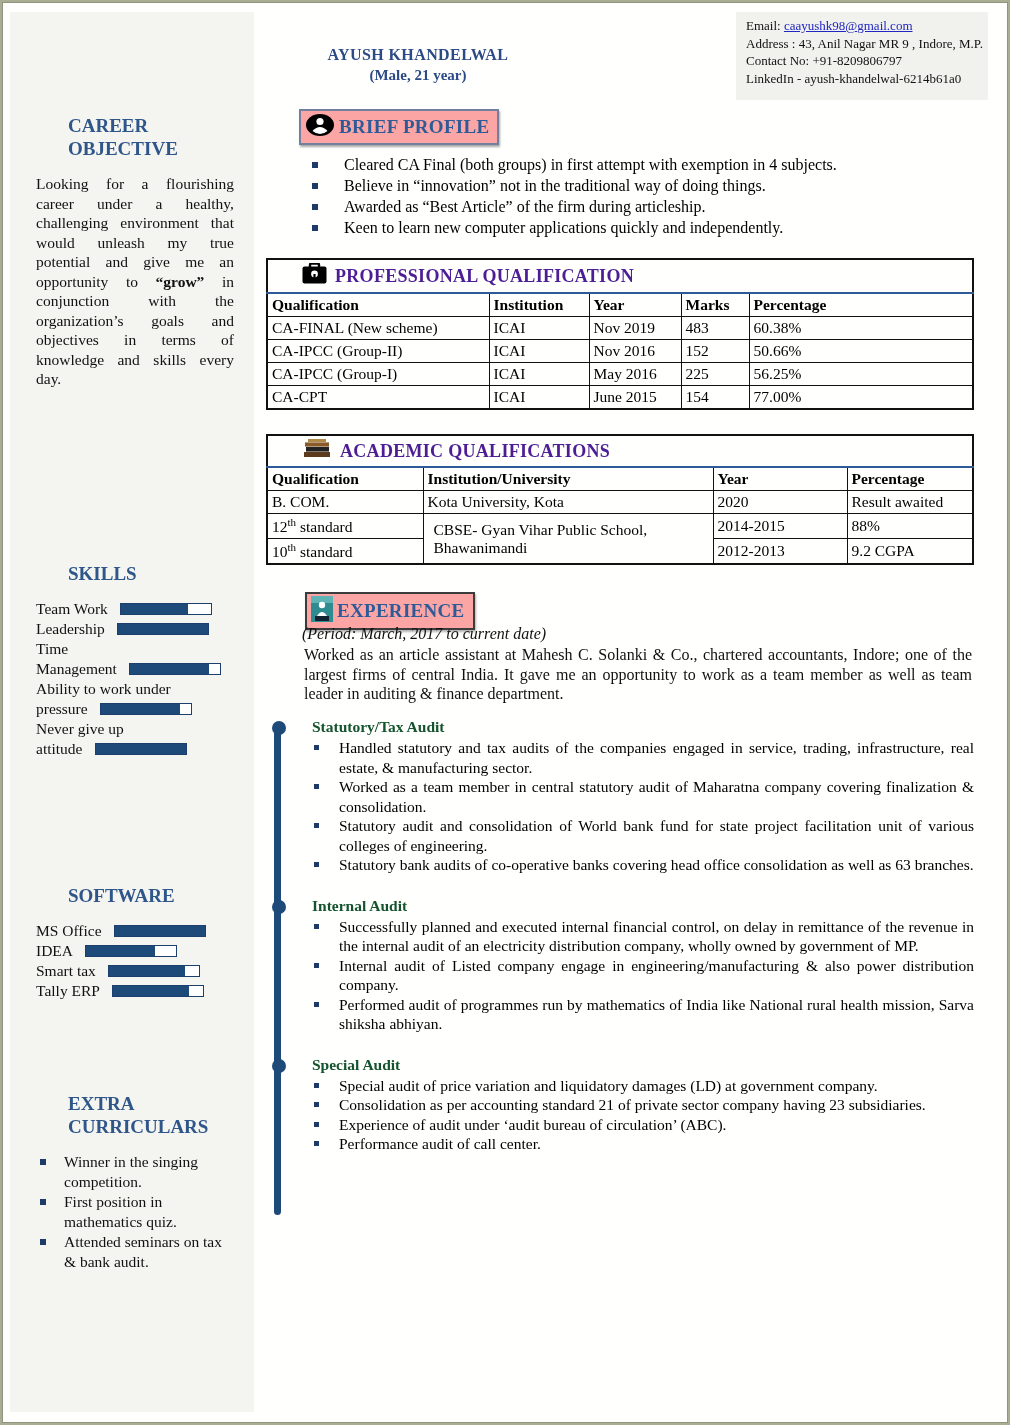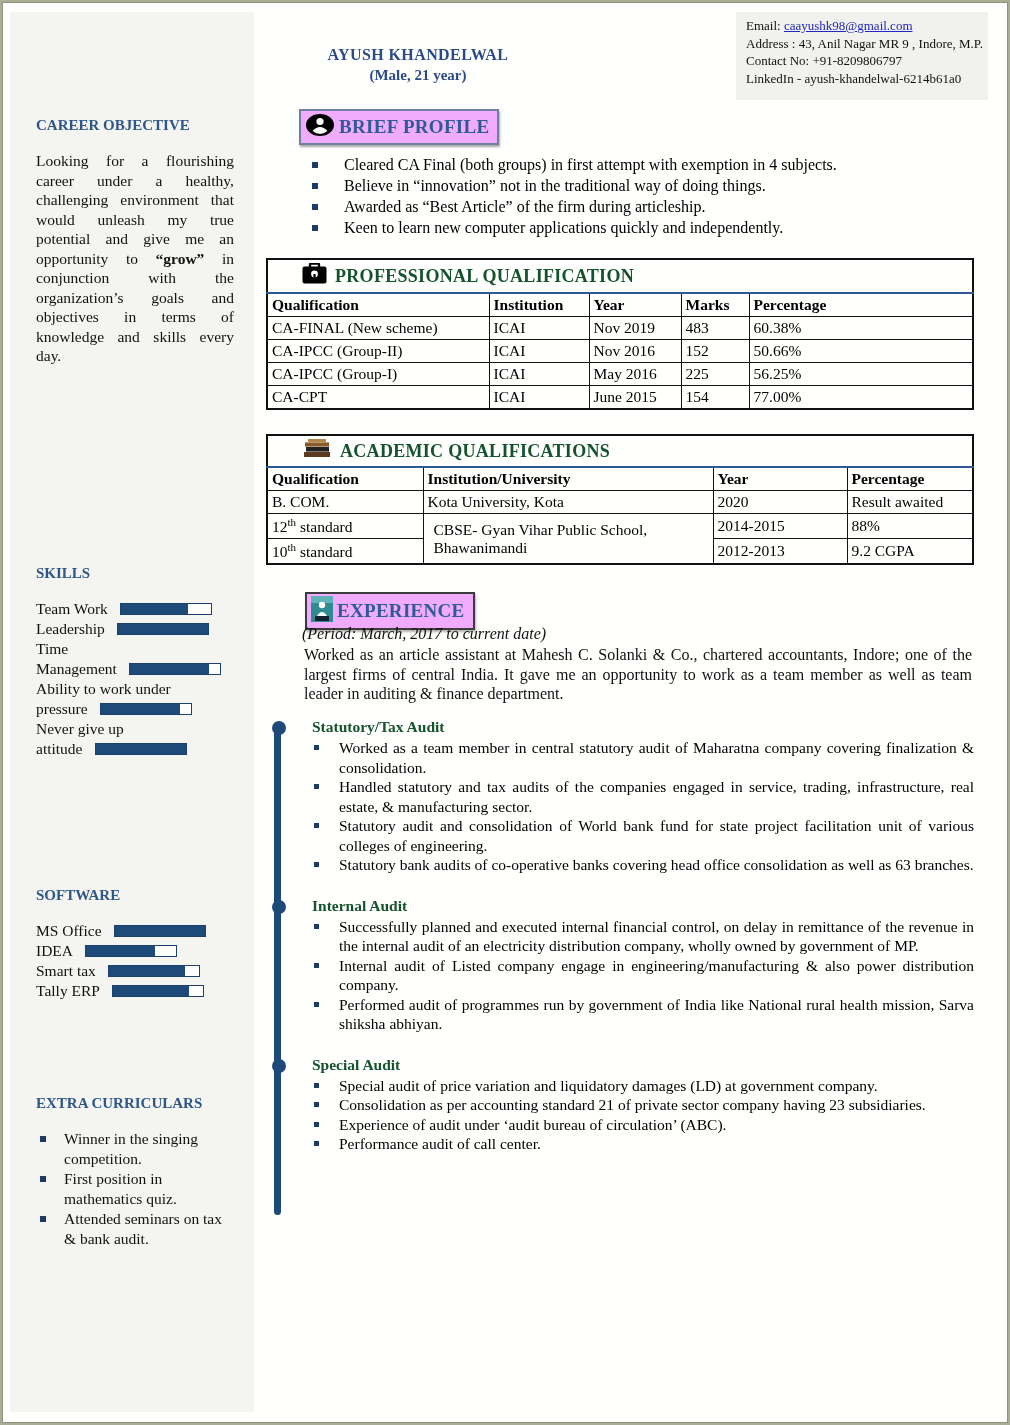--- a/index.html
+++ b/index.html
@@ -20,52 +20,52 @@
   .name { font-size:16px; font-weight:bold; color:#2b4a86; letter-spacing:.4px; white-space:nowrap; }
   .name-sub { font-size:15px; font-weight:bold; color:#2b4a86; margin-top:3px; }
   .contact-box {
     position:absolute; left:734px; top:10px; width:252px; height:88px;
     background:#f1f1ed; padding:5px 0 0 10px;
     font-size:13px; line-height:17.5px; color:#111;
   }
   .contact-box a { color:#2026c0; text-decoration:underline; }
   
   .side-sec { position:absolute; left:34px; width:198px; color:#111; }
-  .side-title { font-size:15px; font-weight:bold; color:#2f5689; line-height:23px; margin-bottom:14px; }
+  .side-title { font-size:19px; font-weight:bold; color:#2f5689; line-height:23px; margin-bottom:14px;margin-left:32px; }
   .side-par { font-size:15.5px; line-height:19.5px; text-align:justify; }
   .skill-item { font-size:15.5px; line-height:20px; white-space:pre-line; }
   .bar {
     display:inline-block; width:92px; height:12px; border:1px solid #1c3f6e;
     background:#fff; margin-left:12px; vertical-align:-1px;
   }
   .bar .fill { display:block; height:100%; background:#1e4a7a; }
   .side-list { list-style:none; }
   .side-list li { position:relative; padding-left:28px; font-size:15.5px; line-height:19.5px; margin-bottom:1px; }
   .side-list li::before { content:""; position:absolute; left:4px; top:7px; width:6px; height:6px; background:#1e3a66; }
   
   .hdr-box {
     position:absolute; display:flex; align-items:center; gap:4px;
-    background:#f0abfc; border:2px solid #71809f; box-shadow:1px 2px 2px rgba(0,0,0,.35);
+    background:#fca5a5; border:2px solid #71809f; box-shadow:1px 2px 2px rgba(0,0,0,.35);
     padding:2px 8px 2px 4px;
   }
   .hdr-box.dark { border:2px solid #3c3c3c; box-shadow:1px 2px 2px rgba(0,0,0,.3); }
   .hdr-title { font-size:19px; font-weight:bold; color:#2e5b97; letter-spacing:.3px; white-space:nowrap; }
   
   .m-list { list-style:none; }
   .m-list li { position:relative; padding-left:42px; font-size:16px; line-height:21px; }
   .m-list li::before { content:""; position:absolute; left:10px; top:8px; width:6px; height:6px; background:#1e3a66; }
   
   table { border-collapse:collapse; width:100%; table-layout:fixed; }
   .qual-table { position:absolute; left:264px; width:706px; border:2px solid #111; }
   .qual-table td, .qual-table th { border:1.6px solid #111; font-size:15.5px; text-align:left; padding:2px 4px; overflow:hidden; }
   .qual-table th { font-weight:bold; }
   .title-row td {
     border-bottom:2.5px solid #2e5b97; text-align:left; padding:3px 6px;
   }
-  .tbl-title { display:inline-flex; align-items:center; gap:8px; font-size:18px; font-weight:bold; color:#14532d; letter-spacing:.3px;padding-left:28px; }
+  .tbl-title { display:inline-flex; align-items:center; gap:8px; font-size:18px; font-weight:bold; color:#4c1d95; letter-spacing:.3px;padding-left:28px; }
   sup { font-size:11px; }
   
   .period { position:absolute; left:300px; top:623px; font-size:16px; font-style:italic; color:#111; }
   .summary { position:absolute; left:302px; top:643px; width:668px; font-size:16px; line-height:19.5px; text-align:justify; color:#111; }
   .timeline { position:absolute; left:272px; top:716px; width:700px; }
   .timeline::before {
     content:""; position:absolute; left:0; top:9px; width:7px; height:488px;
     background:#1e4a7a; border-radius:4px;
   }
   .exp-sec { position:relative; padding-left:38px; margin-bottom:22px; }
@@ -270,32 +270,32 @@
     </span>
     <span class="hdr-title">EXPERIENCE</span>
   </div>
   <div class="period">(Period: March, 2017 to current date)</div>
   <div class="summary">Worked as an article assistant at Mahesh C. Solanki &amp; Co., chartered accountants, Indore; one of the largest firms of central India. It gave me an opportunity to work as a team member as well as team leader in auditing &amp; finance department.</div>
 
   <div class="timeline">
     <div class="exp-sec">
       <div class="exp-sec-title">Statutory/Tax Audit</div>
       <ul class="exp-list">
+        <li>Handled statutory and tax audits of the companies engaged in service, trading, infrastructure, real estate, &amp; manufacturing sector.</li>
         <li>Worked as a team member in central statutory audit of Maharatna company covering finalization &amp; consolidation.</li>
-        <li>Handled statutory and tax audits of the companies engaged in service, trading, infrastructure, real estate, &amp; manufacturing sector.</li>
         <li>Statutory audit and consolidation of World bank fund for state project facilitation unit of various colleges of engineering.</li>
         <li>Statutory bank audits of co-operative banks covering head office consolidation as well as 63 branches.</li>
       </ul>
     </div>
     <div class="exp-sec">
       <div class="exp-sec-title">Internal Audit</div>
       <ul class="exp-list">
         <li>Successfully planned and executed internal financial control, on delay in remittance of the revenue in the internal audit of an electricity distribution company, wholly owned by government of MP.</li>
         <li>Internal audit of Listed company engage in engineering/manufacturing &amp; also power distribution company.</li>
-        <li>Performed audit of programmes run by government of India like National rural health mission, Sarva shiksha abhiyan.</li>
+        <li>Performed audit of programmes run by mathematics of India like National rural health mission, Sarva shiksha abhiyan.</li>
       </ul>
     </div>
     <div class="exp-sec">
       <div class="exp-sec-title">Special Audit</div>
       <ul class="exp-list">
         <li>Special audit of price variation and liquidatory damages (LD) at government company.</li>
         <li>Consolidation as per accounting standard 21 of private sector company having 23 subsidiaries.</li>
         <li>Experience of audit under ‘audit bureau of circulation’ (ABC).</li>
         <li>Performance audit of call center.</li>
       </ul>

